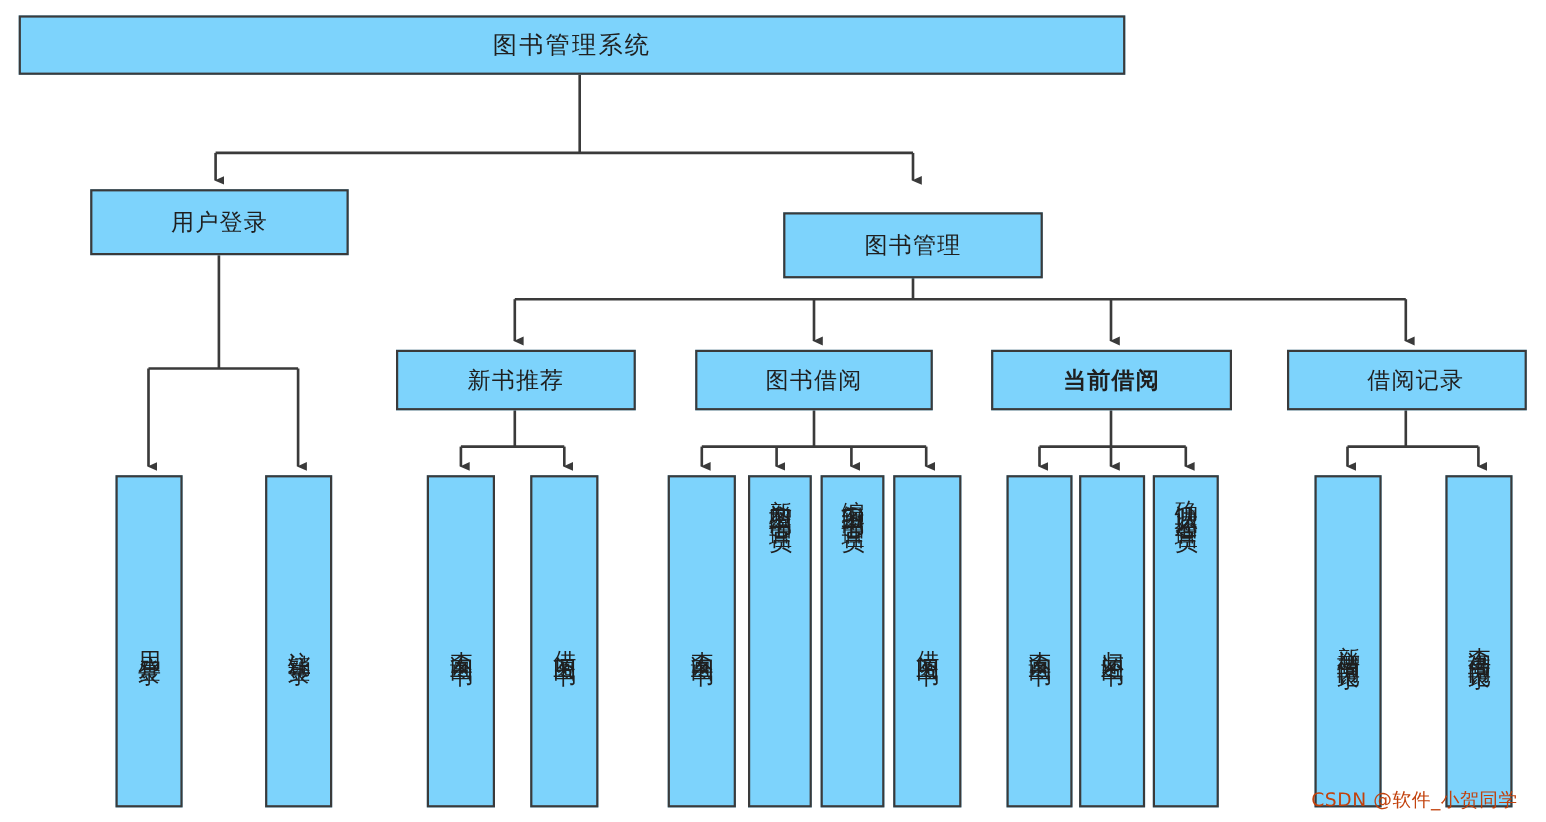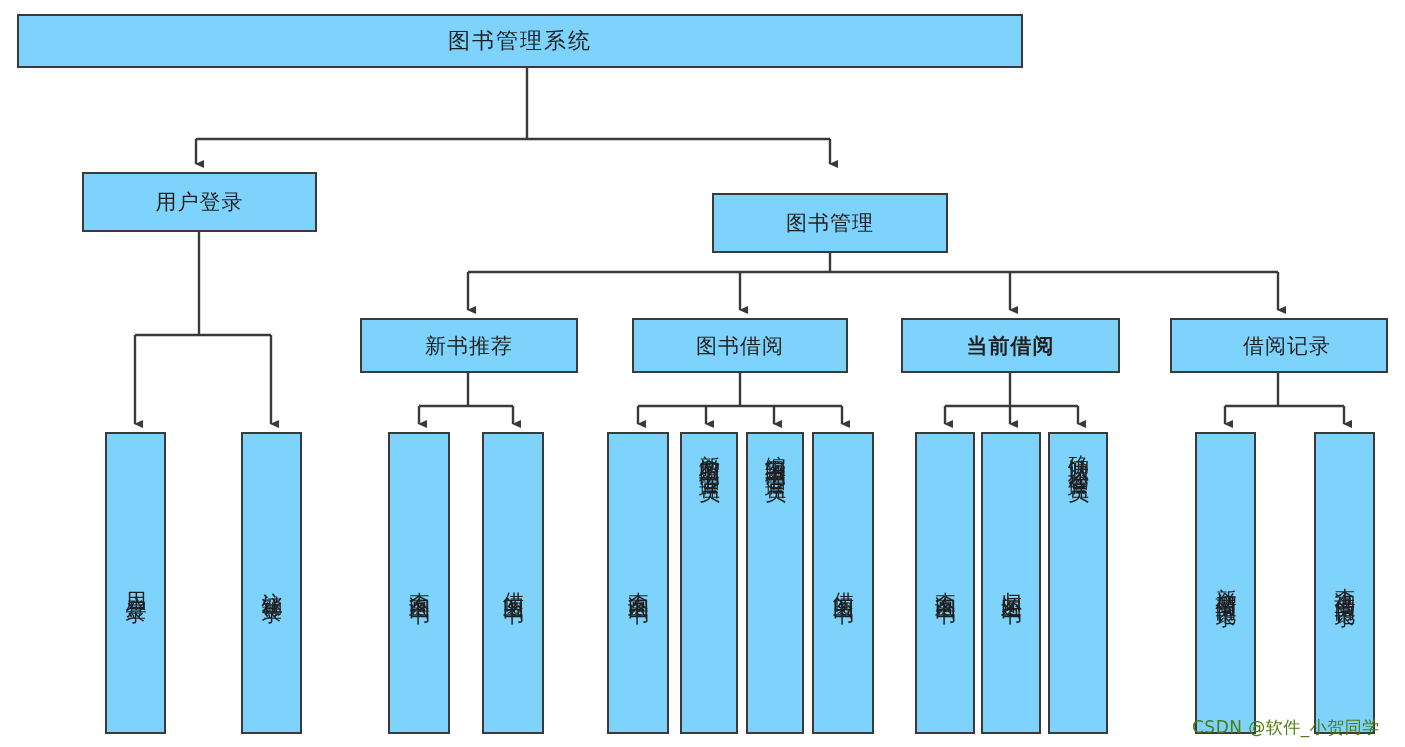--- a/index.html
+++ b/index.html
@@ -24,21 +24,21 @@
     text-orientation:upright;
     font-size:21px;
     letter-spacing:4px;
     line-height:1;
     padding-top:4px;
     padding-bottom:4px;
   }
   .node-v.align-top{justify-content:flex-start;}
   .watermark{
     position:absolute;
-    color:#4d7c0f;
+    color:#c2410c;
     font-size:17px;
     letter-spacing:0.5px;
     white-space:nowrap;
   }
 </style>
 </head>
 <body>
 
 <div id="canvas">
 

